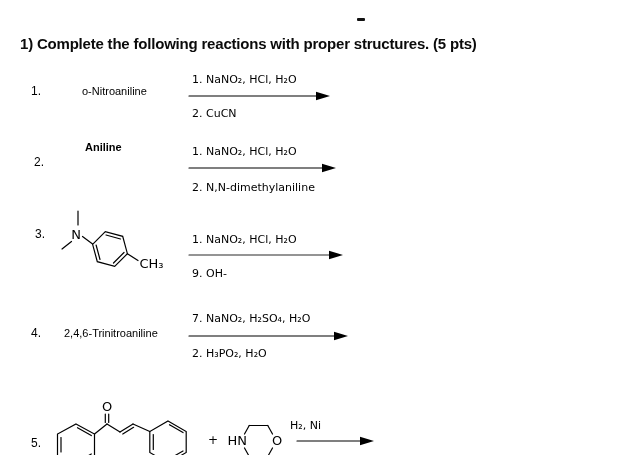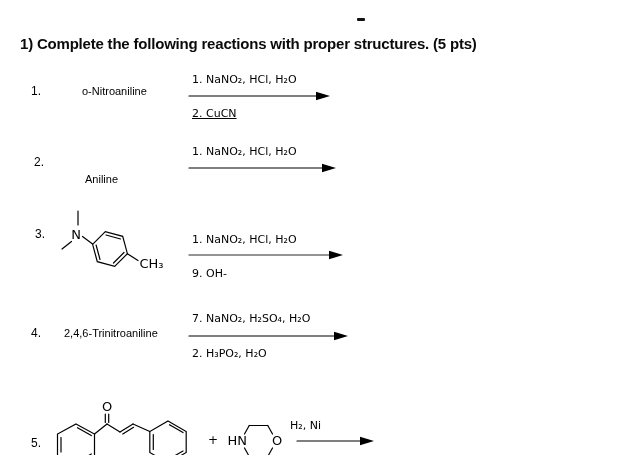--- a/index.html
+++ b/index.html
@@ -28,25 +28,26 @@
 
 <div class="page">
 
   <div class="artifact"></div>
 
   <div class="txt title" style="left:20px;top:17px;">1) Complete the following reactions with proper structures. (5 pts)</div>
 
   <span class="txt num" style="left:31px;top:67px;">1.</span>
   <span class="txt rname" style="left:82px;top:67px;">o-Nitroaniline</span>
   <span class="txt cond" style="left:192px;top:56px;">1. NaNO₂, HCl, H₂O</span>
-  <span class="txt cond" style="left:192px;top:90px;text-decoration:underline;">2. CuCN</span>
+  <span class="txt cond" style="left:192px;top:90px;">2. CuCN</span>
 
   <span class="txt num" style="left:34px;top:138px;">2.</span>
-  <span class="txt rname" style="left:85px;top:155px;">Aniline</span>
+  <span class="txt rname" style="left:85px;top:123px;font-weight:bold;">Aniline</span>
   <span class="txt cond" style="left:192px;top:128px;">1. NaNO₂, HCl, H₂O</span>
+  <span class="txt cond" style="left:192px;top:164px;">2. N,N-dimethylaniline</span>
 
   <span class="txt num" style="left:35px;top:210px;">3.</span>
   <span class="txt cond" style="left:192px;top:216px;">1. NaNO₂, HCl, H₂O</span>
   <span class="txt cond" style="left:192px;top:250px;">9. OH-</span>
 
   <span class="txt num" style="left:31px;top:309px;">4.</span>
   <span class="txt rname" style="left:64px;top:309px;">2,4,6-Trinitroaniline</span>
   <span class="txt cond" style="left:192px;top:295px;">7. NaNO₂, H₂SO₄, H₂O</span>
   <span class="txt cond" style="left:192px;top:330px;">2. H₃PO₂, H₂O</span>
 

